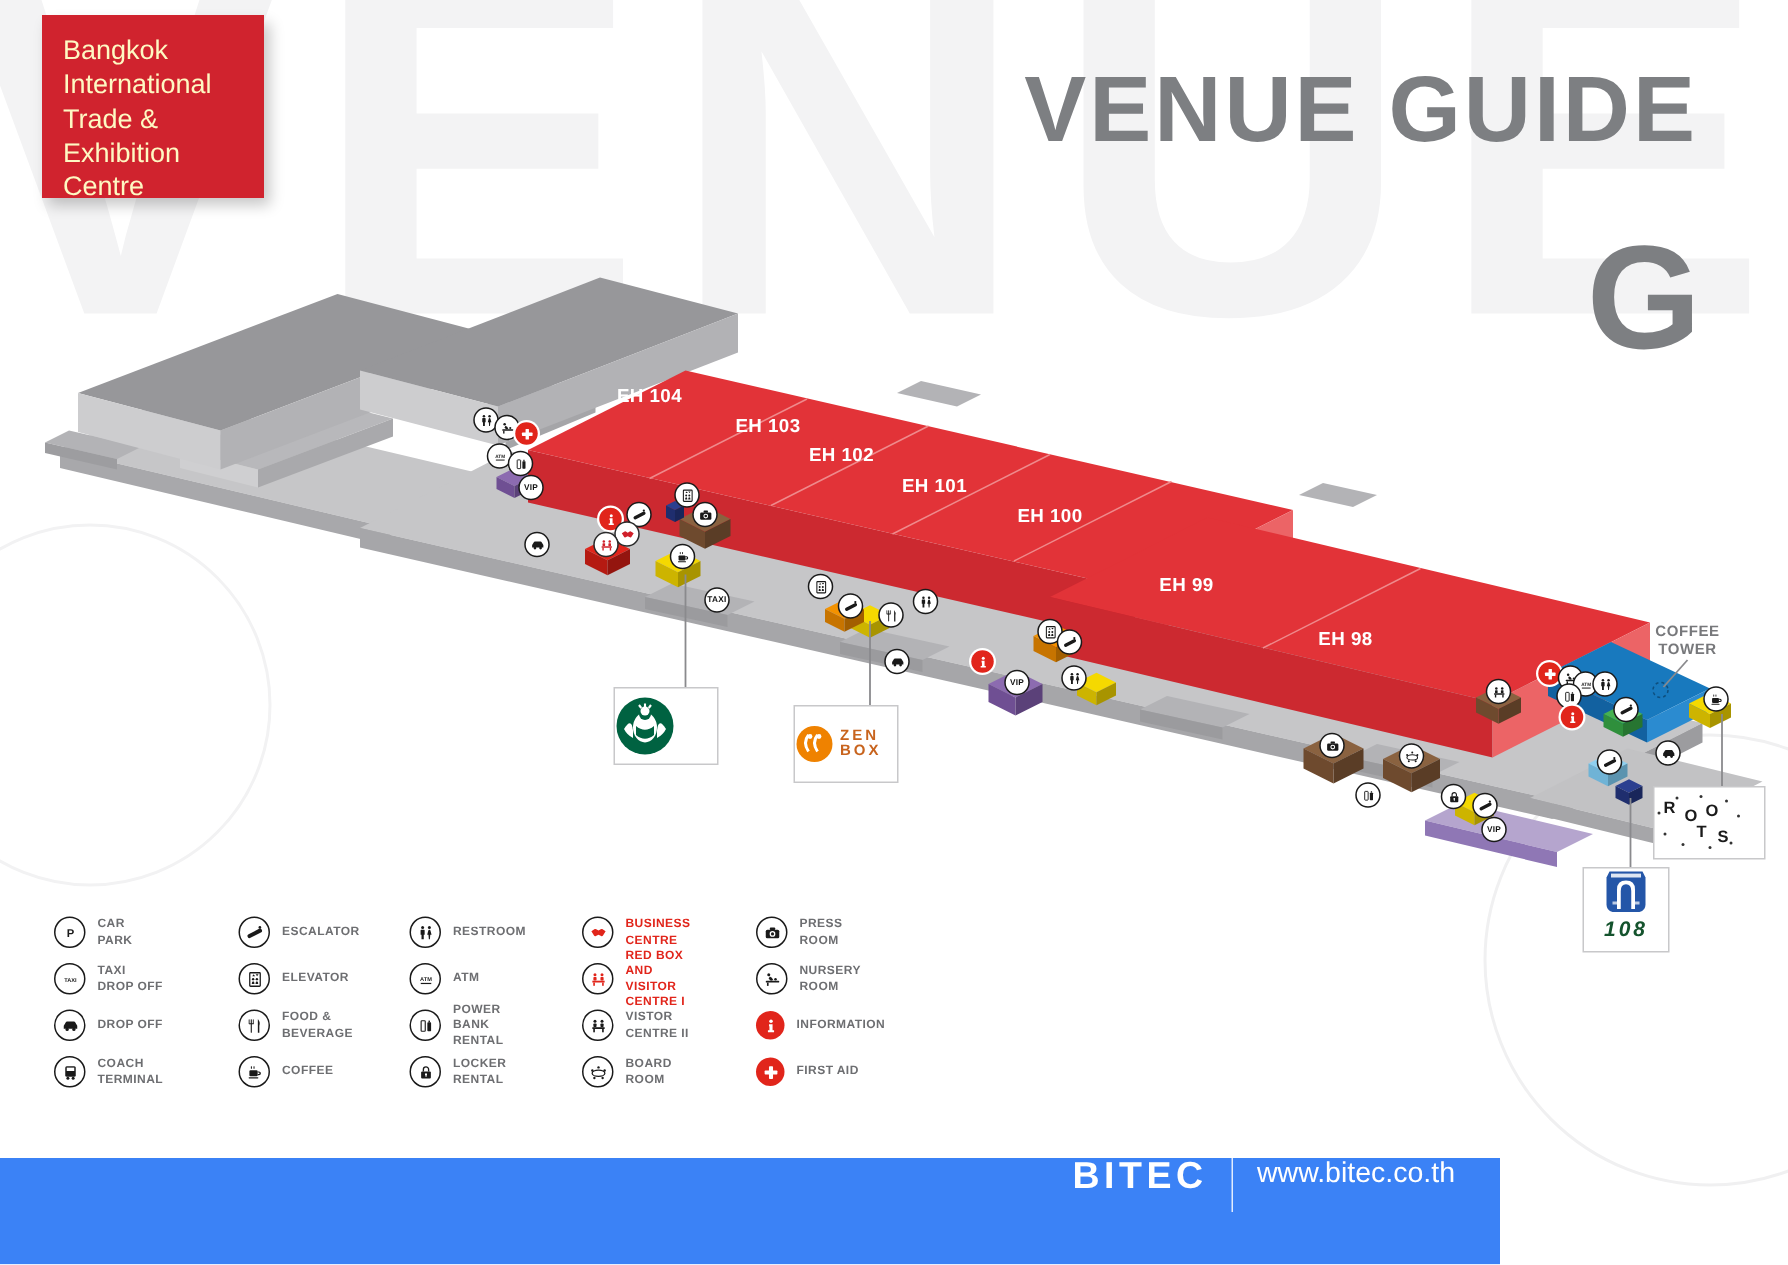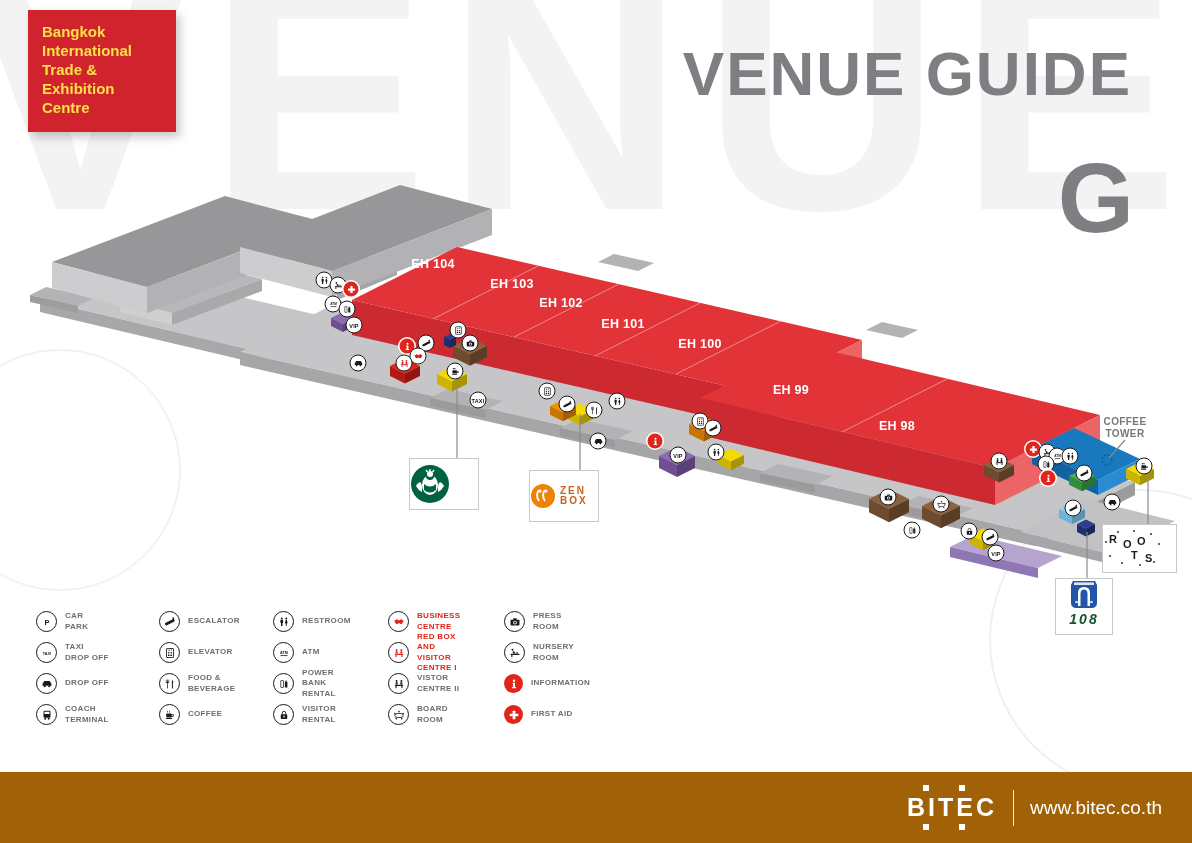--- a/index.html
+++ b/index.html
@@ -5,21 +5,21 @@
   html,body{margin:0;padding:0;background:#fff;}
   #canvas{position:relative;width:1192px;height:843px;overflow:hidden;background:#fff;
           font-family:"Liberation Sans",sans-serif;}
   
   .wm{position:absolute;font-weight:900;color:#f3f3f4;z-index:0;letter-spacing:18px;line-height:1;user-select:none;}
   #wm1{font-size:330px;left:-30px;top:-70px;}
   #wm2{font-size:330px;left:40px;top:390px;}
   
   #brand{position:absolute;left:28px;top:10px;width:148px;height:122px;background:#d0232e;
          box-shadow:4px 5px 9px rgba(0,0,0,.22);z-index:6;padding:12px 0 0 14px;box-sizing:border-box;}
-  #brand .bl{color:#fde047;font-weight:700;font-size:15px;line-height:1.27;}
+  #brand .bl{color:#fef9c3;font-weight:400;font-size:18px;line-height:1.27;}
   
   #venue-title{position:absolute;right:60px;top:38px;font-size:62px;font-weight:800;color:#7d7f82;
                letter-spacing:2px;z-index:6;}
   #floor-letter{position:absolute;right:58px;top:142px;font-size:98px;font-weight:800;color:#7d7f82;z-index:6;}
   
   #map-svg{position:absolute;left:0;top:0;z-index:1;}
   .hall-label{position:absolute;color:#fff;font-weight:700;font-size:12.5px;transform:translate(-50%,-50%);
               z-index:3;white-space:nowrap;letter-spacing:.3px;}
   #icon-layer .micon{position:absolute;width:15px;height:15px;border-radius:50%;transform:translate(-50%,-50%);
         display:flex;align-items:center;justify-content:center;z-index:4;}
@@ -53,22 +53,22 @@
   .legend-col{position:absolute;top:0;}
   .legend-item{display:flex;align-items:center;height:31px;gap:8px;}
   .licon{width:19px;height:19px;border-radius:50%;flex:0 0 19px;display:flex;align-items:center;justify-content:center;}
   .licon svg{width:12px;height:12px;display:block;}
   .licon.s-outline{border:1.4px solid #1a1a1a;background:#fff;color:#1a1a1a;}
   .licon.s-redglyph{border:1.4px solid #1a1a1a;background:#fff;color:#e1251b;}
   .licon.s-redfill{background:#e1251b;color:#fff;}
   .llabel{font-size:8px;font-weight:700;color:#6d6e71;letter-spacing:.3px;line-height:1.3;}
   .llabel.red{color:#e1251b;}
   
-  #footer{position:absolute;left:0;bottom:0;width:1192px;height:71px;background:#a16207;z-index:7;
-          display:flex;align-items:center;justify-content:flex-end;padding-right:30px;box-sizing:border-box;}
+  #footer{position:absolute;left:0;bottom:0;width:1000px;height:71px;background:#3b82f6;z-index:7;
+          display:flex;justify-content:flex-end;padding-right:30px;box-sizing:border-box;}
   #bitec-logo{position:relative;color:#fff;font-weight:700;font-size:25px;letter-spacing:3px;line-height:1;}
   #bitec-logo .bq{position:absolute;width:6px;height:6px;background:#fff;}
   #bitec-logo .q1{left:16px;top:-10px;} #bitec-logo .q2{left:52px;top:-10px;}
   #bitec-logo .q3{left:16px;bottom:-10px;} #bitec-logo .q4{left:52px;bottom:-10px;}
   #footer .divider{width:1px;height:36px;background:#fff;margin:0 16px;opacity:.85;}
   #footer-url{color:#fff;font-size:19px;font-weight:400;}
 </style>
 </head>
 <body>
 
@@ -811,21 +811,21 @@
             <svg viewBox="0 0 24 24">
               <g fill="currentColor">
                 <rect x="5.5" y="10.5" width="13" height="9.5" rx="1.5"></rect>
                 <path d="M8.5 10.5 V8 a3.5 3.5 0 0 1 7 0 v2.5" fill="none" stroke="currentColor" stroke-width="1.8"></path>
                 <circle cx="12" cy="14.5" r="1.4" fill="#fff"></circle>
                 <rect x="11.4" y="15" width="1.3" height="2.8" fill="#fff"></rect>
               </g>
             </svg>
           </span>
           <span class="llabel">
-            <div>VISITOR RENTAL</div>
+            <div>LOCKER RENTAL</div>
           </span>
         </div>
       </div>
       <div class="legend-col" style="left: 352px;">
         <div class="legend-item">
           <span class="licon s-redglyph">
             <svg viewBox="0 0 24 24">
               <path fill="currentColor" d="M2.5 9.5 L7 6.8 Q8 6.2 9 6.9 L12 8.8 L15 6.9 Q16 6.2 17 6.8 L21.5 9.5 L18 15.3 Q17 16.8 15.5 16 L12 14.2 L8.5 16 Q7 16.8 6 15.3 Z"></path>
             </svg>
           </span>

